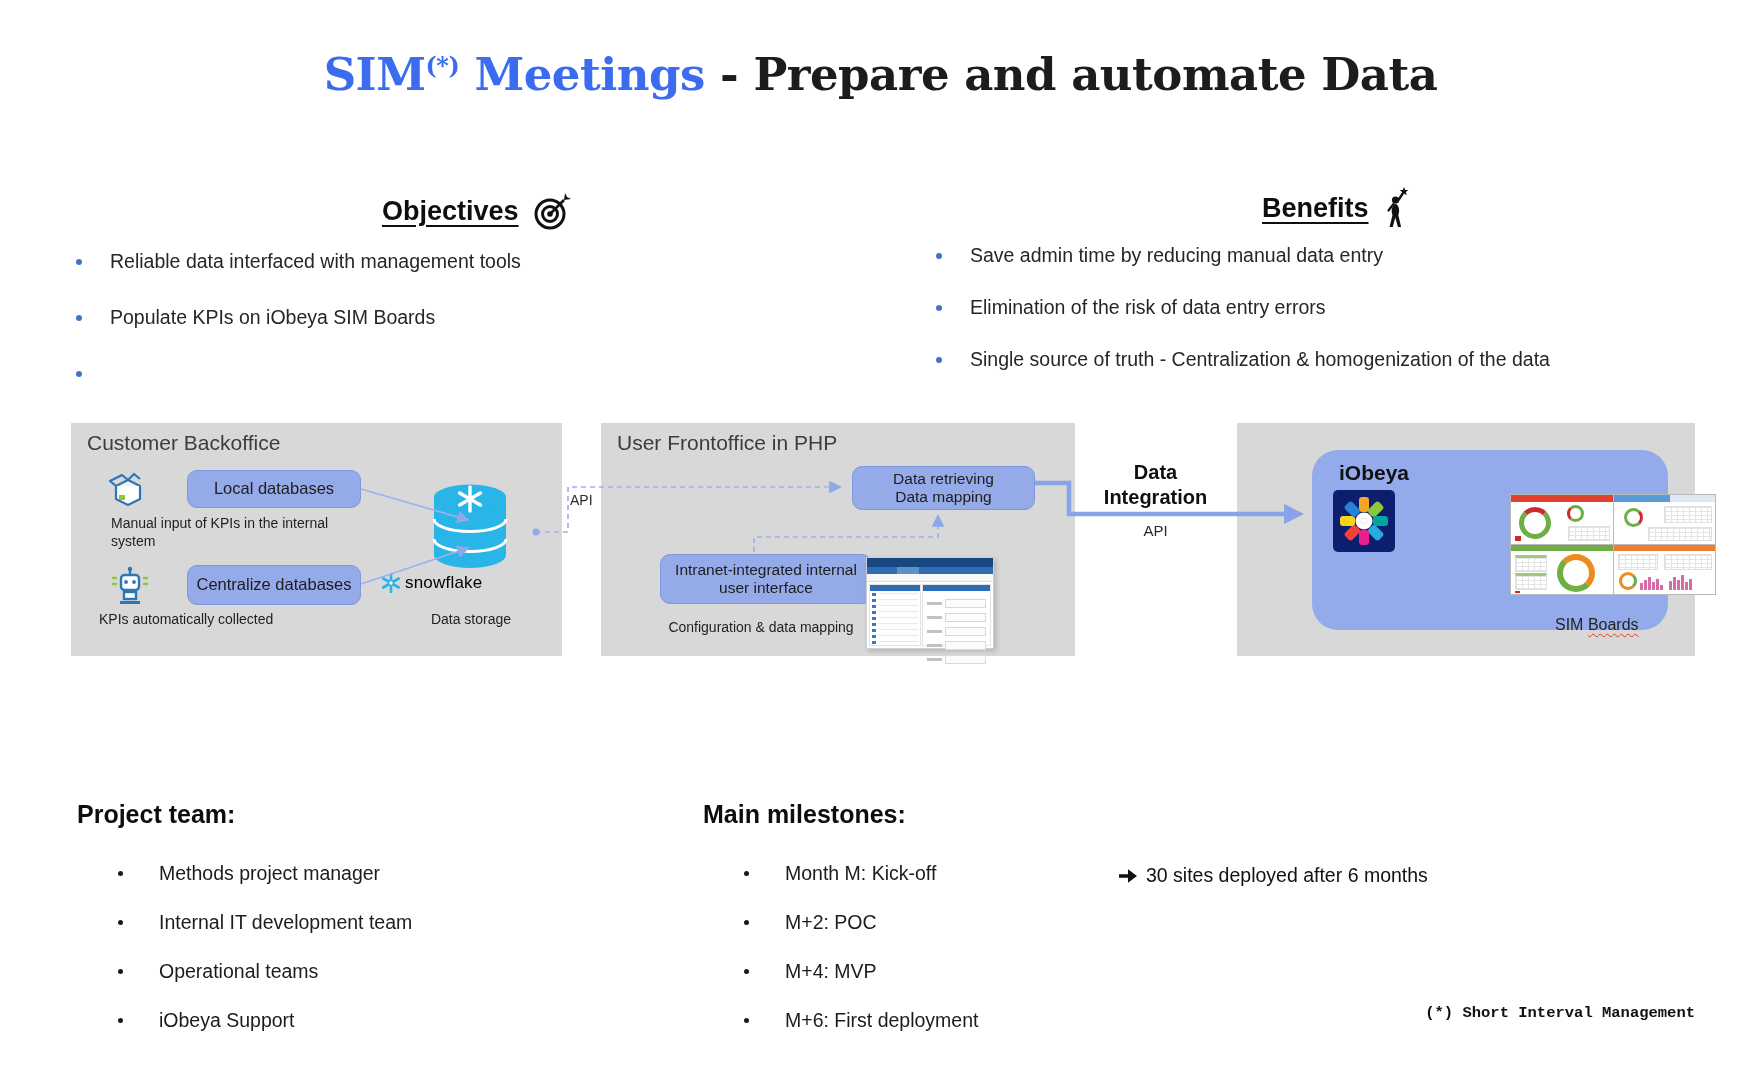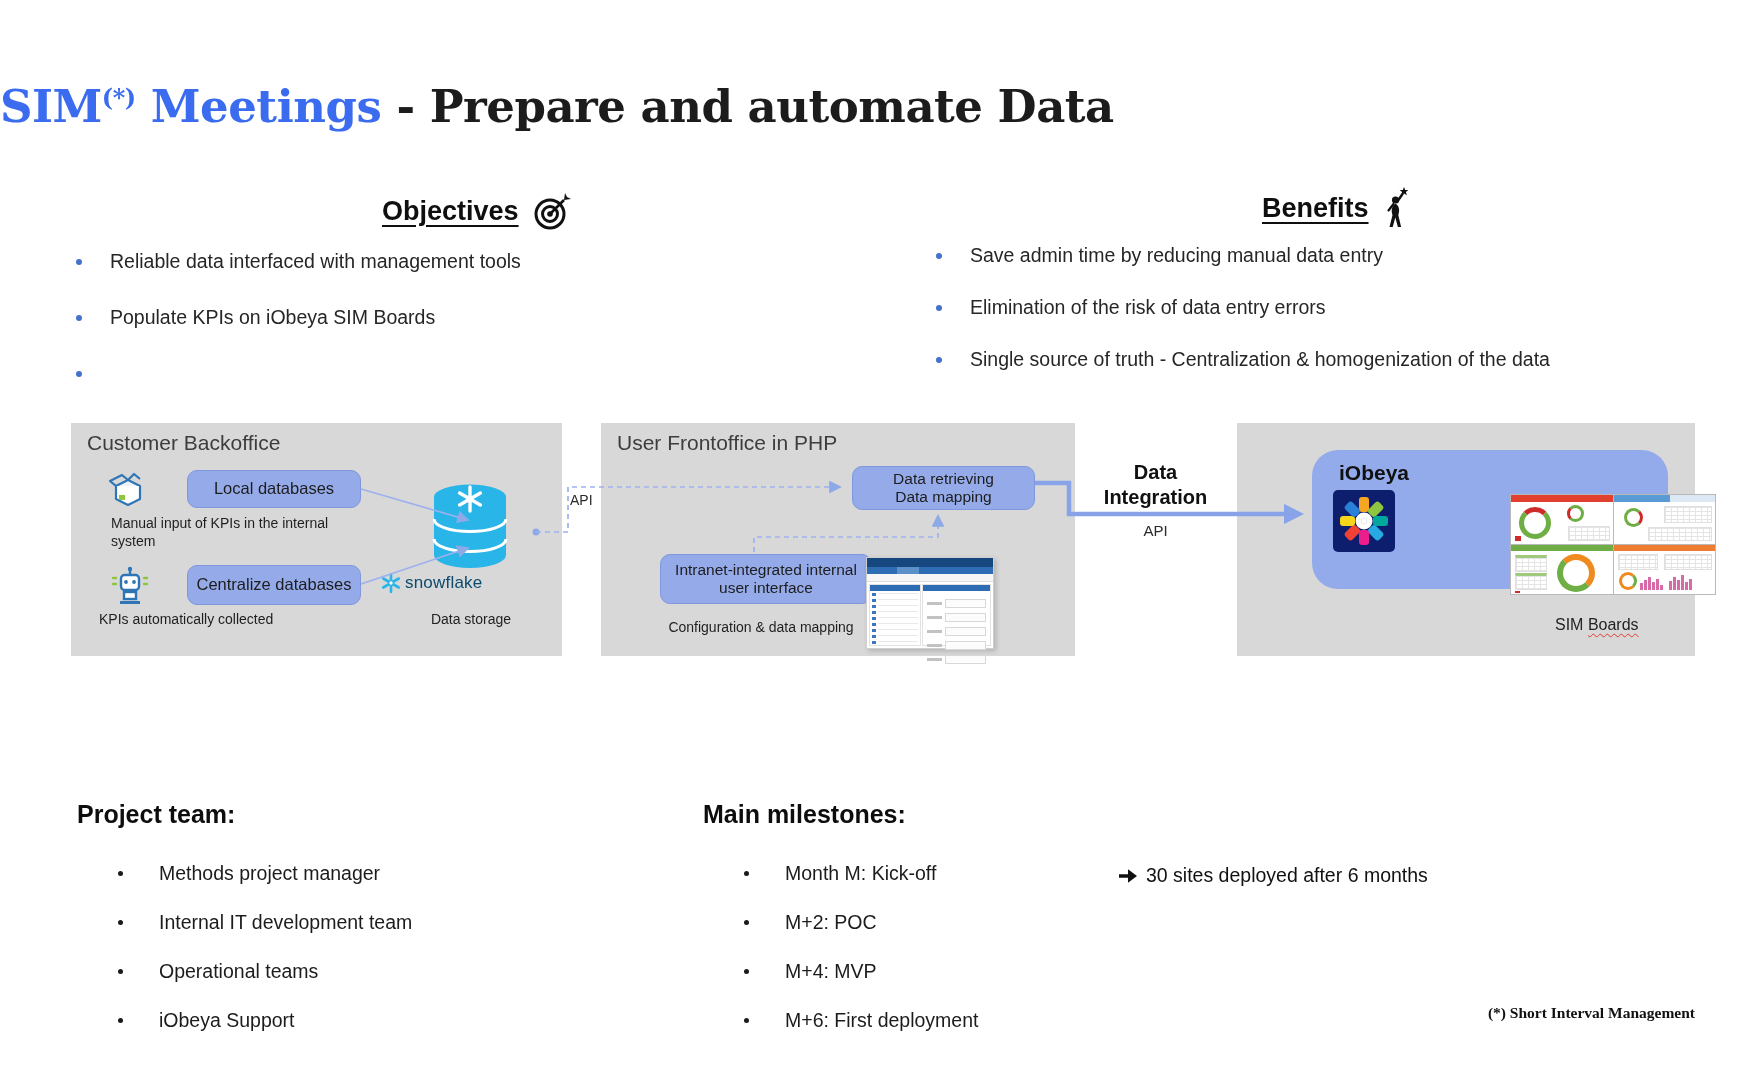--- a/index.html
+++ b/index.html
@@ -1,21 +1,21 @@
 <!DOCTYPE html>
 <html><head>
 <meta charset="utf-8">
 <style>
   html,body{margin:0;padding:0;background:#fff;}
   .slide{position:relative;width:1761px;height:1070px;background:#fff;overflow:hidden;
          font-family:"Liberation Sans",sans-serif;color:#232323;}
 
   
-  .main-title{position:absolute;top:48px;left:0;width:100%;text-align:left;
-    font-family:"DejaVu Serif",serif;font-weight:bold;font-size:45px;color:#1c1c1c;letter-spacing:-.5px;margin-top:32px;}
+  .main-title{position:absolute;top:48px;left:0;width:100%;text-align:center;
+    font-family:"DejaVu Serif",serif;font-weight:bold;font-size:45px;color:#1c1c1c;letter-spacing:-.5px;}
   .main-title .brand{color:#3b6cf0;}
   .main-title sup{font-size:24px;color:#3b6cf0;}
 
   
   .sec-head{position:absolute;display:flex;align-items:center;gap:12px;}
   .sec-head .txt{font-size:27px;font-weight:bold;color:#0f0f0f;text-decoration:underline;text-underline-offset:5px;}
 
   
   .blist{position:absolute;list-style:none;margin:0;padding:0;}
   .blist li{display:flex;align-items:flex-start;gap:28px;font-size:19.5px;color:#262626;}
@@ -25,31 +25,31 @@
 
   
   .panel{position:absolute;top:423px;height:233px;background:#d8d8d8;}
   .panel .p-title{position:absolute;left:16px;top:8px;font-size:21px;color:#3d3d3d;}
   .pill{position:absolute;display:flex;flex-direction:column;align-items:center;justify-content:center;
         background:#95aae9;border:1px solid #8096dd;border-radius:10px;
         font-size:16.5px;color:#1d1d1d;text-align:center;line-height:1.18;}
   .note{position:absolute;font-size:14px;color:#1f1f1f;line-height:1.25;}
 
   
-  .sf-word{position:absolute;display:flex;align-items:center;gap:4px;color:#0c4a6e;
+  .sf-word{position:absolute;display:flex;align-items:center;gap:4px;color:#000000;
            font-size:17px;font-weight:500;letter-spacing:.2px;}
 
   
   .integration{position:absolute;left:1078px;top:460px;width:155px;text-align:center;}
   .integration .big{font-size:20px;font-weight:bold;color:#101010;line-height:1.25;}
   .integration .api{margin-top:12px;font-size:15px;color:#2a2a2a;}
   .api-left{position:absolute;left:570px;top:492px;font-size:14px;color:#2a2a2a;}
 
   
-  .iobeya-box{position:absolute;left:75px;top:27px;width:356px;height:139px;background:#93abeb;border-radius:26px;}
+  .iobeya-box{position:absolute;left:75px;top:27px;width:356px;height:180px;background:#93abeb;border-radius:26px;}
   .iobeya-name{position:absolute;left:27px;top:11px;font-size:21px;font-weight:bold;color:#101010;}
   .iobeya-logo{position:absolute;left:21px;top:40px;}
   .sim-caption{position:absolute;left:318px;top:193px;font-size:16px;color:#232323;white-space:nowrap;}
   .sim-caption .wavy{text-decoration:underline wavy #e03a2f;text-decoration-thickness:1px;text-underline-offset:3px;}
 
   
   .mock-admin{position:absolute;left:265px;top:134px;width:126px;height:90px;background:#fff;
               border:1px solid #cfcfcf;box-shadow:2px 2px 5px rgba(0,0,0,.18);}
   .ma-top{height:9px;background:#16477e;}
   .ma-tabs{height:7px;background:linear-gradient(to right,#2e6db3 0 30px,#5b90c9 30px 52px,#2e6db3 52px);}
@@ -83,21 +83,21 @@
   .banner{position:absolute;left:0;top:670px;width:1761px;height:112px;}
   .banner .lbl{position:absolute;top:45px;font-size:18.5px;font-weight:500;color:#15152c;text-align:center;}
 
   
   .bot-head{position:absolute;font-size:25px;font-weight:bold;color:#0d0d0d;}
   .bot-list{position:absolute;list-style:none;margin:0;padding:0;}
   .bot-list li{display:flex;align-items:flex-start;gap:36px;font-size:19.5px;color:#1c1c1c;margin-bottom:26px;}
   .bdot{flex:0 0 auto;width:5px;height:5px;border-radius:50%;background:#1a1a1a;margin-top:9px;}
   .callout{position:absolute;left:1118px;top:864px;display:flex;align-items:center;gap:8px;
            font-size:19.5px;color:#111;}
-  .footnote{position:absolute;right:66px;top:1004px;font-family:Liberation Serif, serif;
+  .footnote{position:absolute;right:66px;top:1004px;font-family:Liberation Mono, monospace;
             font-weight:bold;font-size:15.5px;color:#111;}
 
   .overlay{position:absolute;left:0;top:0;z-index:4;pointer-events:none;}
   .abs{position:absolute;}
 </style>
 </head>
 <body>
 
 <div class="slide">
 

